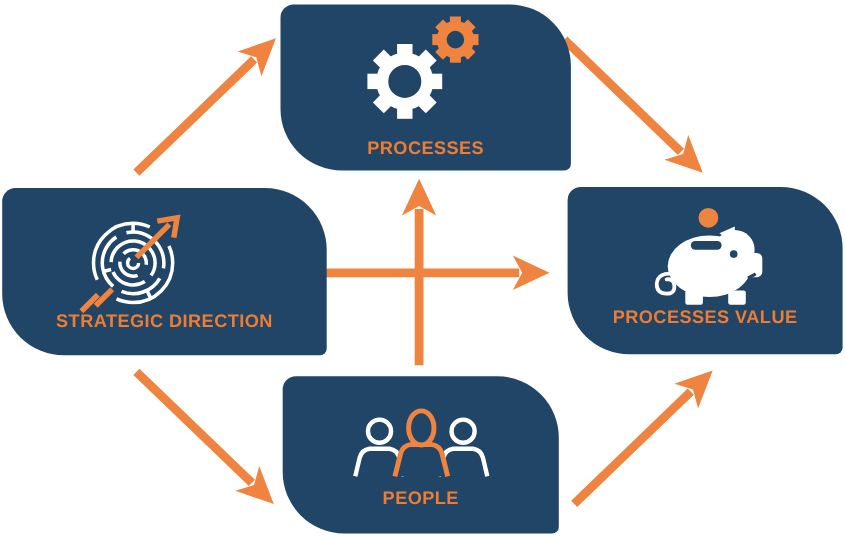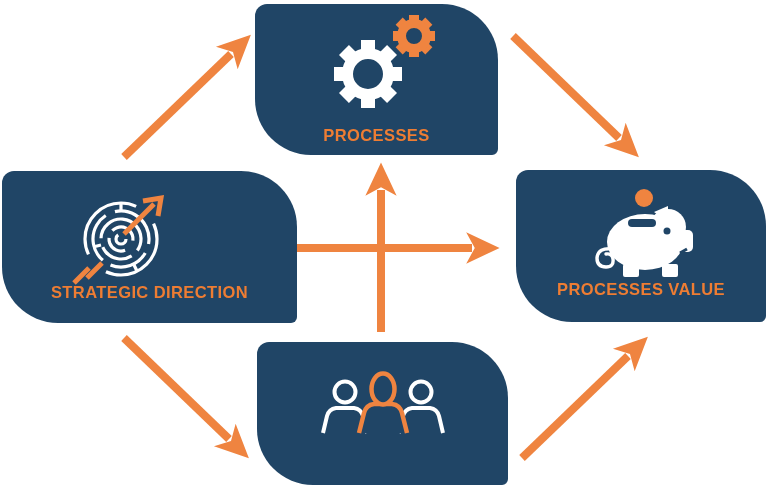--- a/index.html
+++ b/index.html
@@ -9,21 +9,21 @@
   }
   .card {
     position:absolute; background:#204566;
     border-radius:12px 56px 6px 56px;
   }
   .card .label {
     position:absolute; left:0; right:0; text-align:center;
     color:#EE7D33; font-weight:bold; font-size:16.5px; letter-spacing:0.4px;
     white-space:nowrap;
   }
-  #card-processes  { left:255px; top:4px;   width:243px; height:151px; }
+  #card-processes  { left:255px; top:4px;   width:264px; height:151px; }
   #card-strategic  { left:2px;   top:171px; width:295px; height:152px; }
   #card-customer   { left:516px; top:170px; width:250px; height:152px; }
   #card-people     { left:257px; top:342px; width:251px; height:143px; }
   #card-processes .label { top:122px; }
   #card-strategic .label { top:112px; }
   #card-customer  .label { top:110px; }
   #card-people    .label { top:102px; }
   .icon { position:absolute; }
   #arrows { position:absolute; left:0; top:0; }
   .stroke-orange { stroke:#EF8440; fill:none; }
@@ -135,15 +135,16 @@
 
       <path d="M6,67 L10,50 Q12,43 19,42 L37,42 Q44,43 46,50 L50,67" fill="#204566" stroke="#ffffff" stroke-width="4"></path>
       <circle cx="28" cy="26" r="10.5" fill="#204566" stroke="#ffffff" stroke-width="4"></circle>
 
       <path d="M82,67 L86,50 Q88,43 95,42 L113,42 Q120,43 122,50 L126,67" fill="#204566" stroke="#ffffff" stroke-width="4"></path>
       <circle cx="104" cy="26" r="10.5" fill="#204566" stroke="#ffffff" stroke-width="4"></circle>
 
       <path d="M42,67 L47,47 Q49,39 57,38 L75,38 Q83,39 85,47 L90,67" fill="#204566" stroke="#EF8440" stroke-width="4.5"></path>
       <ellipse cx="66" cy="23" rx="11.5" ry="15.5" fill="#204566" stroke="#EF8440" stroke-width="4.5"></ellipse>
     </svg>
+    <div class="label">PEOPLE</div>
   </div>
 
 </div>
 
 </body></html>

